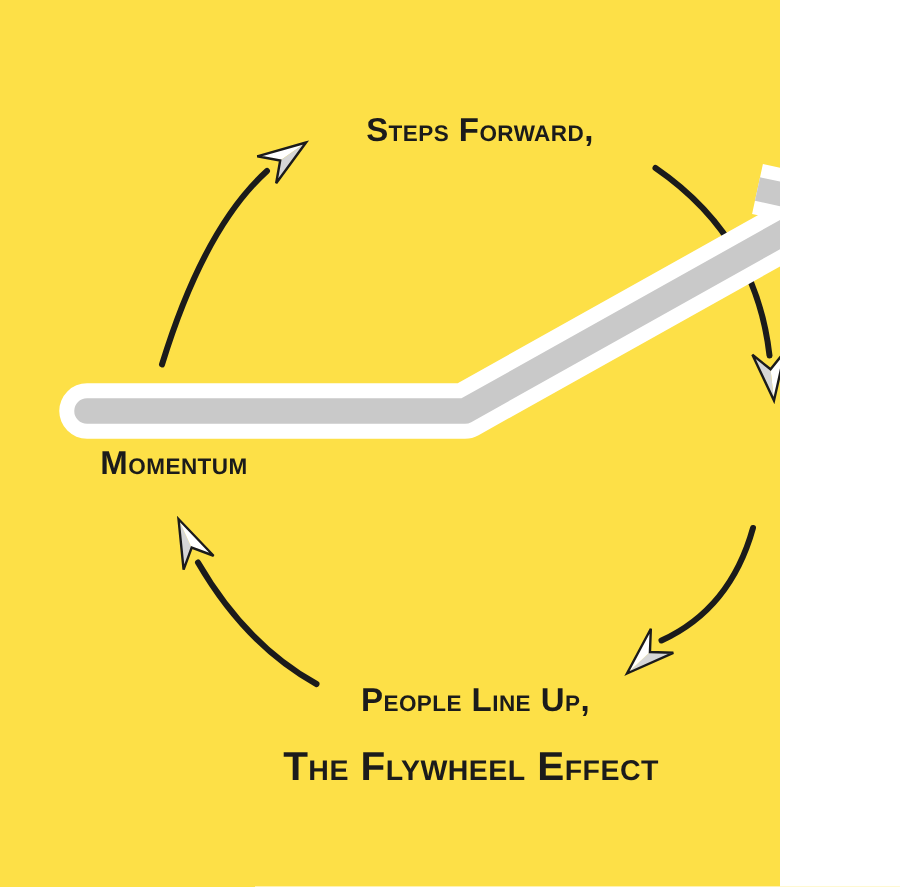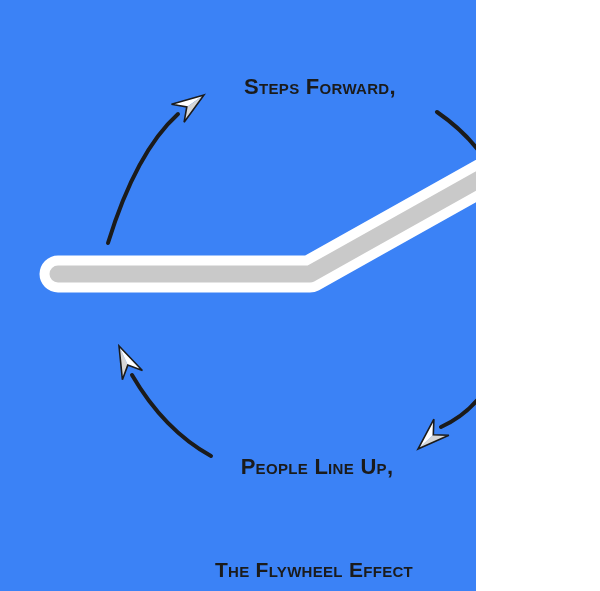--- a/index.html
+++ b/index.html
@@ -1,20 +1,20 @@
 <!DOCTYPE html>
 <html><head>
 <meta charset="utf-8">
 <style>
   html, body { margin: 0; padding: 0; background: #ffffff; }
   #stage {
     position: relative;
-    width: 476px;
+    width: 520px;
     height: 591px;
-    background: #3b82f6;
+    background: #fde047;
     overflow: hidden;
     font-family: "Liberation Sans", sans-serif;
   }
   #diagram-svg {
     position: absolute;
     left: 0; top: 0;
     width: 600px; height: 591px;
   }
   .node-label, .diagram-title {
     position: absolute;
@@ -25,21 +25,21 @@
     font-variant: small-caps;
     letter-spacing: 0.3px;
     white-space: pre;
   }
   .node-label { font-size: 22px; line-height: 26px; }
   .node-label span { display: block; }
   .label-top    { left: 320px; top: 87px;  }
   .label-right  { left: 480px; top: 309px; }
   .label-bottom { left: 317px; top: 467px; }
   .label-left   { left: 116px; top: 309px; }
-  .diagram-title { left: 314px; top: 570px; font-size: 21px; line-height: 28px; }
+  .diagram-title { left: 314px; top: 511px; font-size: 27px; line-height: 28px; }
 </style>
 </head>
 <body>
 
 <div id="stage">
 
   <svg id="diagram-svg" viewBox="0 0 600 591" aria-hidden="true">
 
     <g fill="none" stroke-width="4" stroke-linecap="round">
       <path d="M 108 243 Q 136 152 178 114" stroke="#1b1b1b"></path>
@@ -85,17 +85,18 @@
   <div class="node-label label-top">
     <span>Steps Forward,</span>
   </div>
 
 
   <div class="node-label label-bottom">
     <span>People Line Up,</span>
   </div>
 
   <div class="node-label label-left">
+    <span>Momentum</span>
   </div>
 
   <div class="diagram-title">The Flywheel Effect</div>
 
 </div>
 
 </body></html>

